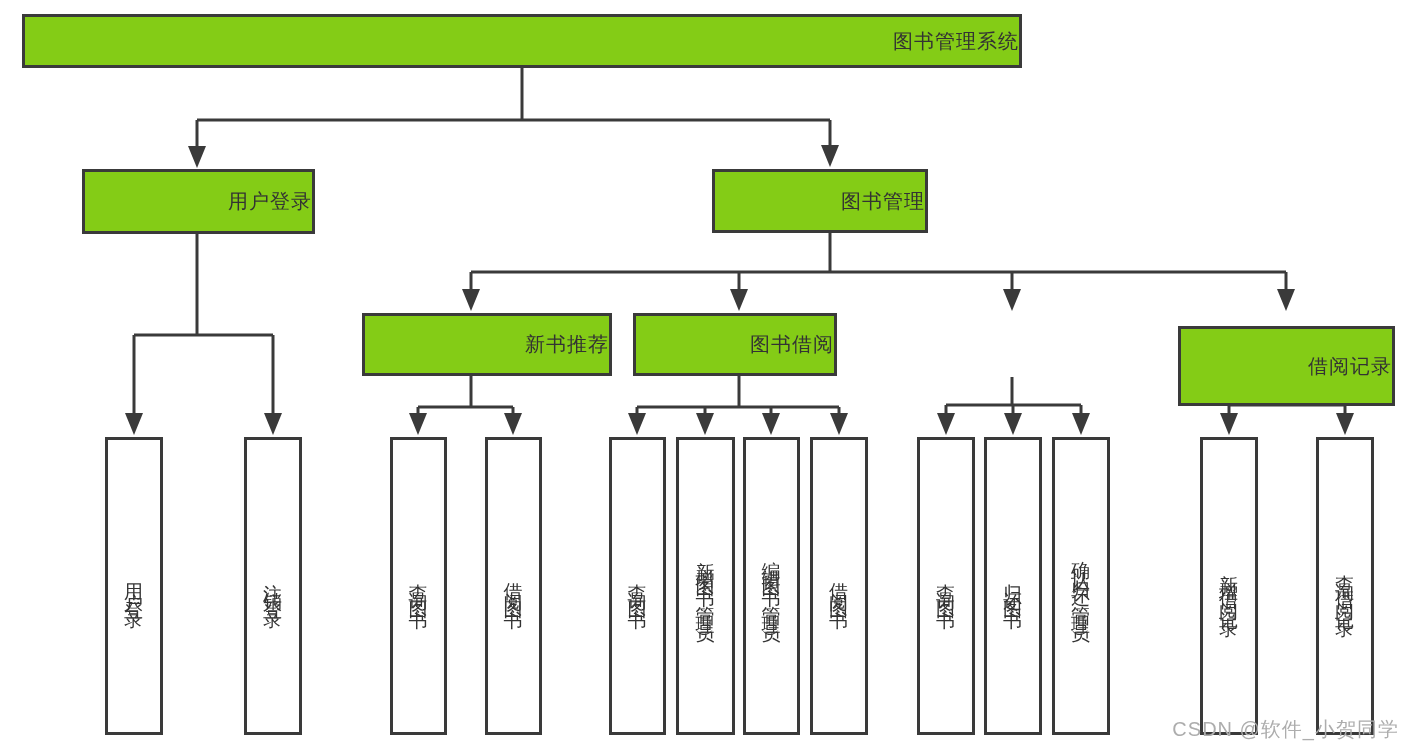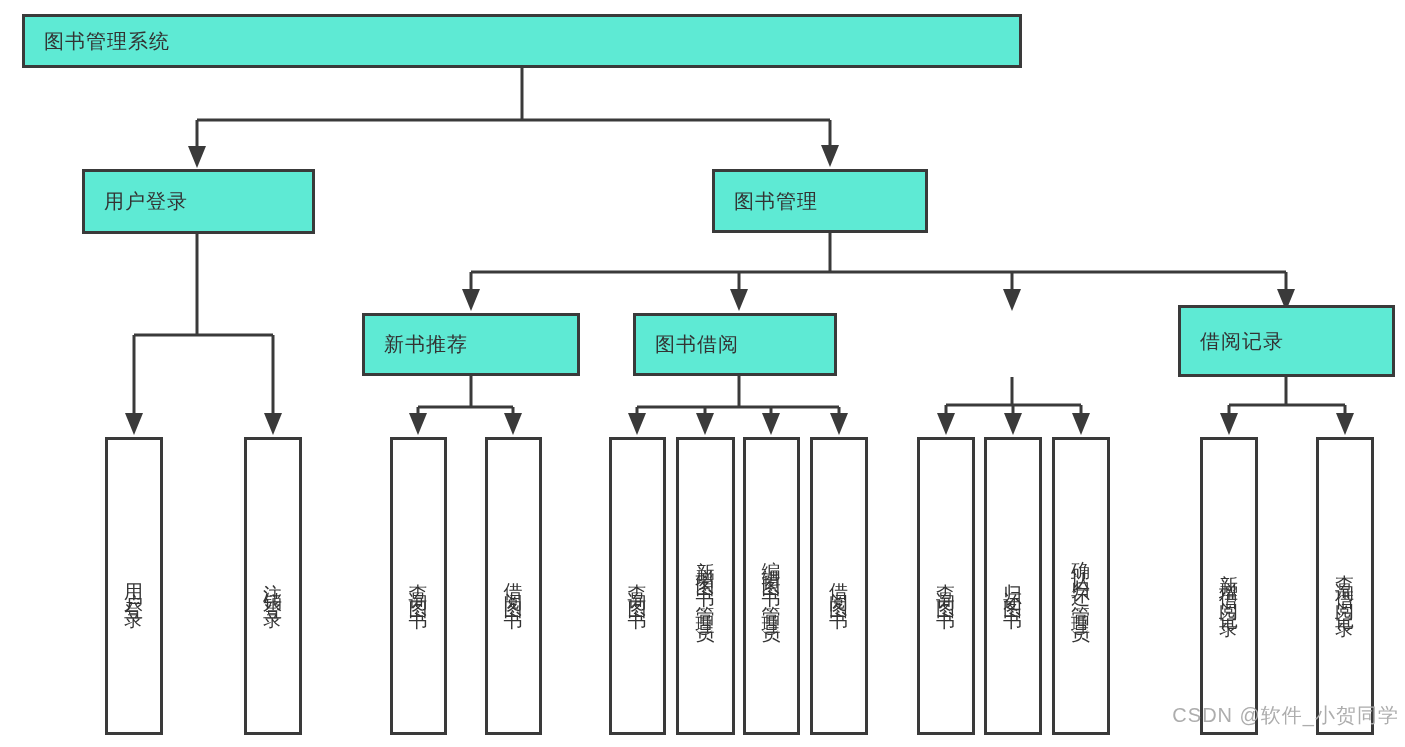--- a/index.html
+++ b/index.html
@@ -26,25 +26,25 @@
     stroke-width: 3;
     fill: none;
   }
   .connectors polygon.arrow {
     fill: var(--line, #3a3a3a);
     stroke: none;
   }
   .node {
     position: absolute;
     box-sizing: border-box;
-    background: #5eead4;
+    background: #84cc16;
     border: 3px solid var(--line, #3a3a3a);
     display: flex;
     align-items: center;
-    justify-content: flex-start;
+    justify-content: flex-end;
     color: var(--text, #333333);
     font-size: 20px;
     letter-spacing: 1px;
     white-space: nowrap;
     padding-left: 19px;
   }
   .leaf {
     position: absolute;
     box-sizing: border-box;
     background: #ffffff;
@@ -59,21 +59,21 @@
   }
   .leaf .vtext {
     writing-mode: vertical-rl;
     text-orientation: mixed;
     letter-spacing: 9px;
     line-height: 1;
   }
   .watermark {
     position: absolute;
     right: 6px;
-    bottom: 18px;
+    bottom: 4px;
     font-size: 20px;
     color: var(--watermark, #adadad);
     letter-spacing: 1px;
     white-space: nowrap;
   }
 </style>
 </head>
 <body>
 
 <div class="stage">
@@ -144,27 +144,27 @@
     <span>图书管理系统</span>
   </div>
 
   <div class="node" style="left:82px; top:169px; width:233px; height:65px;">
     <span>用户登录</span>
   </div>
   <div class="node" style="left:712px; top:169px; width:216px; height:64px;">
     <span>图书管理</span>
   </div>
 
-  <div class="node" style="left:362px; top:313px; width:218px; height:63px;">
+  <div class="node" style="left:362px; top:313px; width:250px; height:63px;">
     <span>新书推荐</span>
   </div>
   <div class="node" style="left:633px; top:313px; width:204px; height:63px;">
     <span>图书借阅</span>
   </div>
-  <div class="node" style="left:1178px; top:305px; width:217px; height:72px;">
+  <div class="node" style="left:1178px; top:326px; width:217px; height:80px;">
     <span>借阅记录</span>
   </div>
 
   <div class="leaf" style="left:105px; width:58px;">
     <span class="vtext">用户登录</span>
   </div>
   <div class="leaf" style="left:244px; width:58px;">
     <span class="vtext">注销登录</span>
   </div>
 

